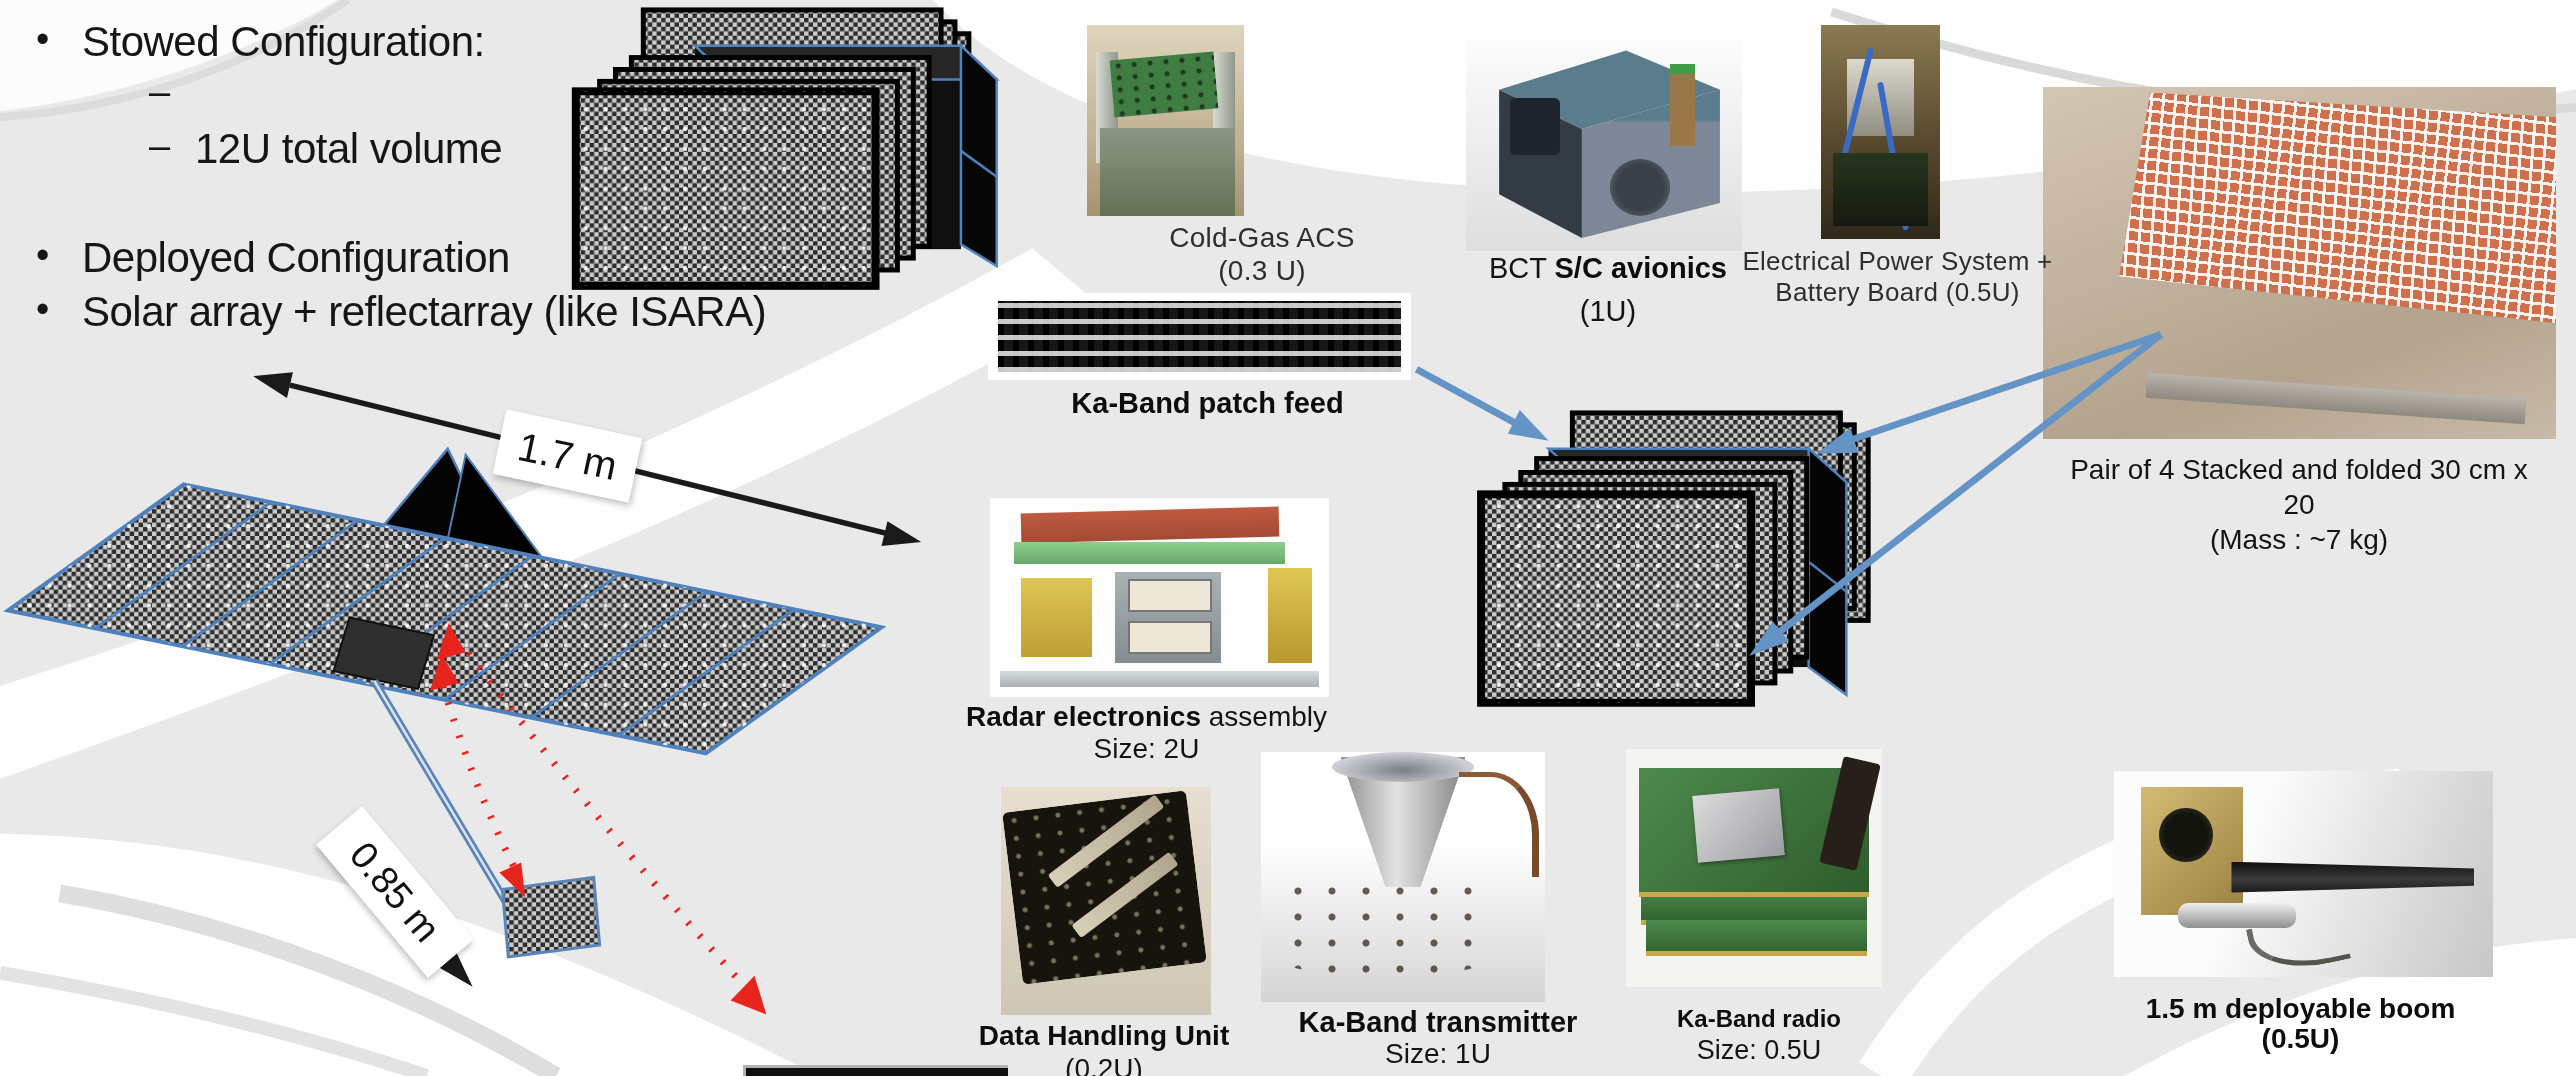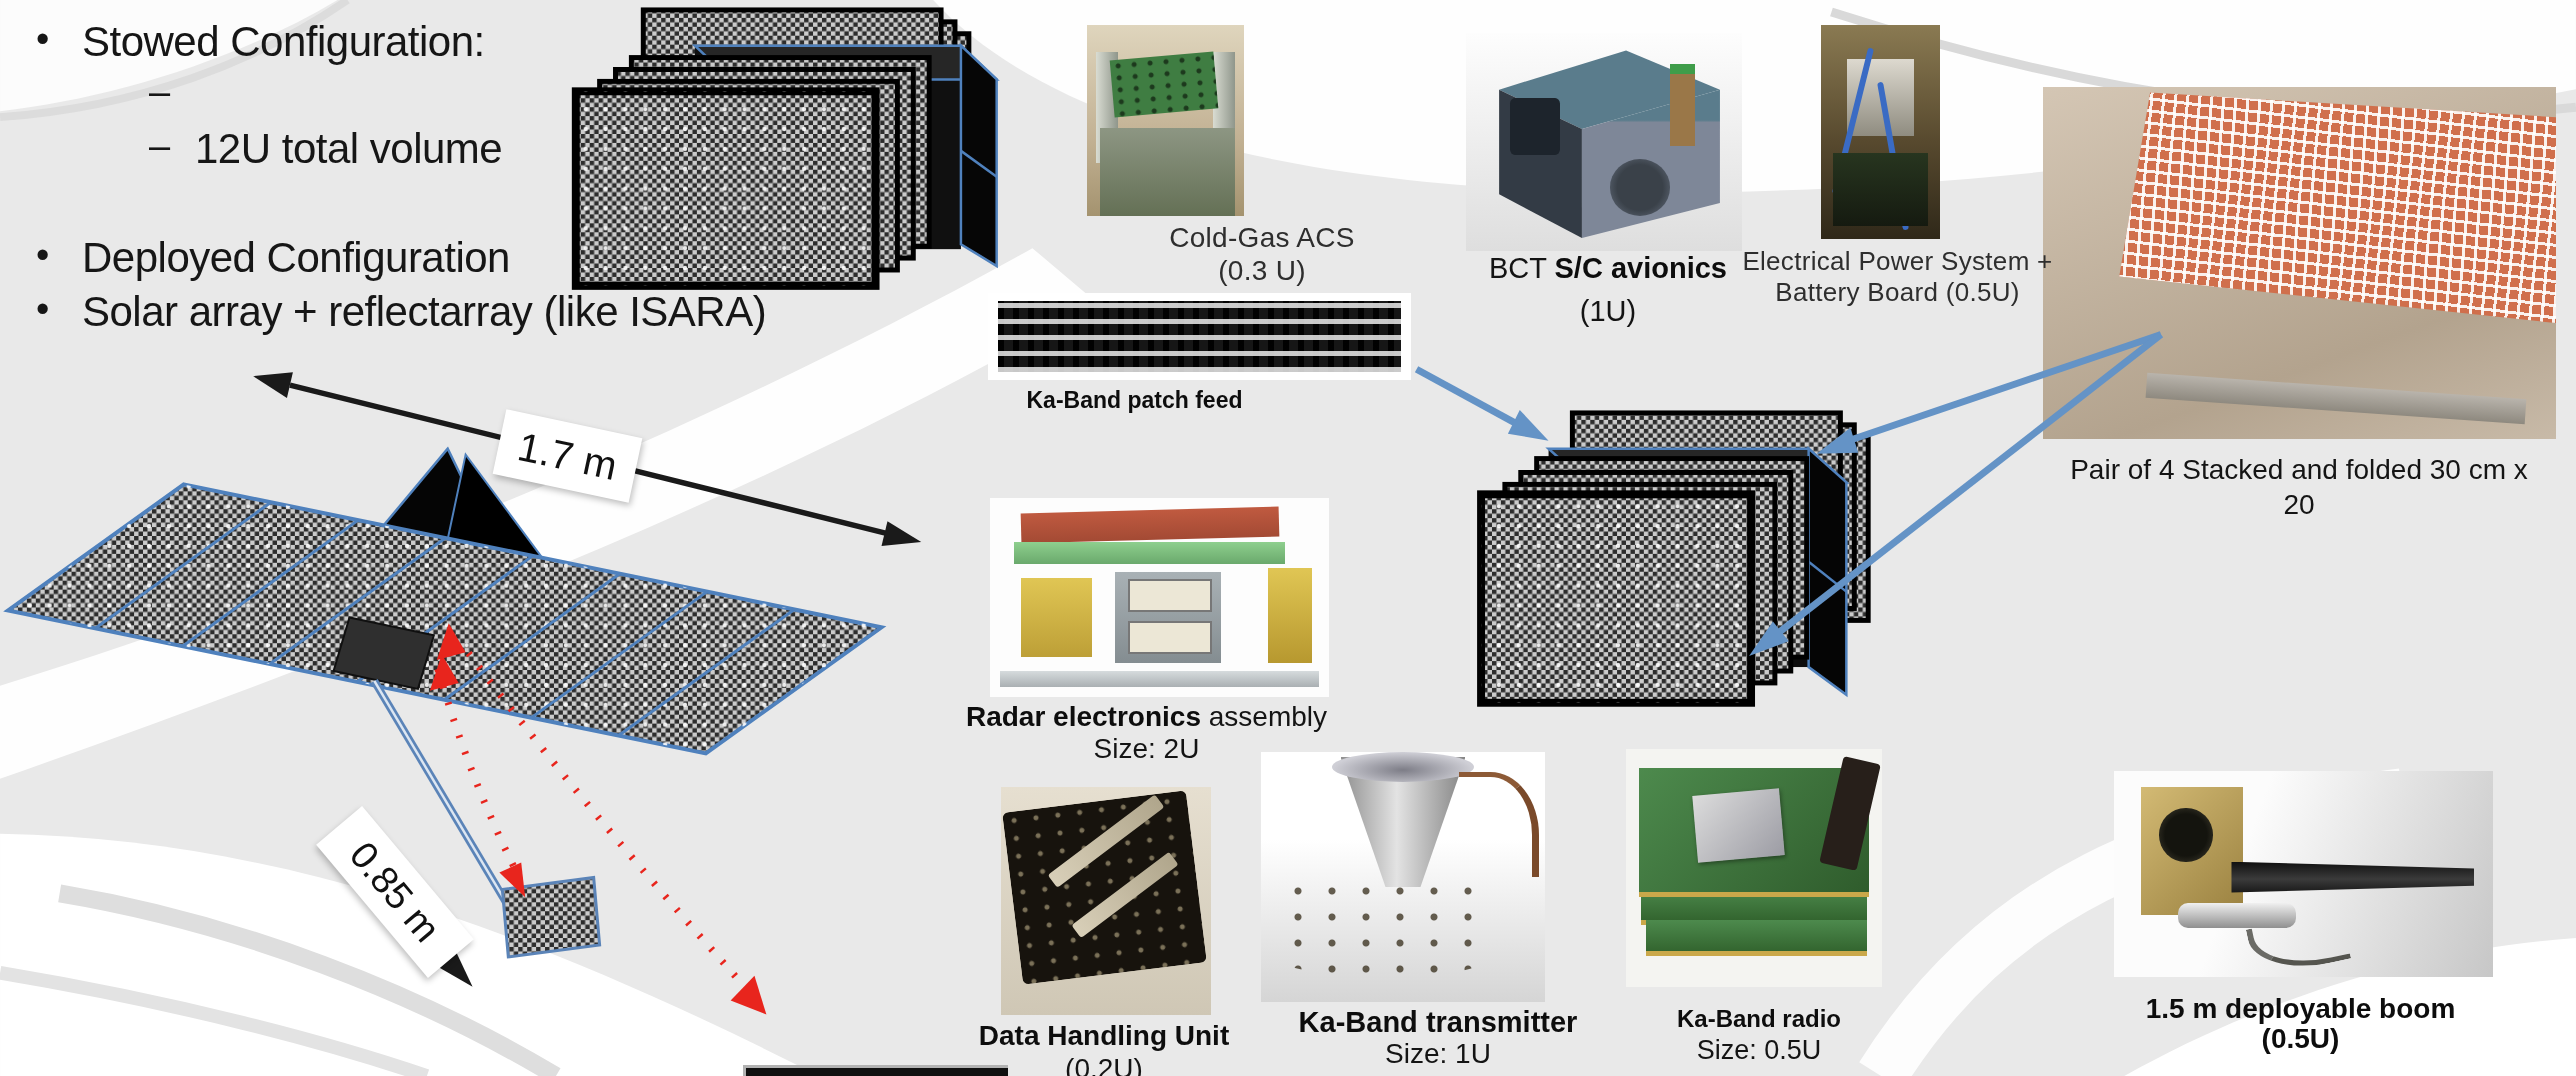--- a/index.html
+++ b/index.html
@@ -304,33 +304,34 @@
     <span>(1U)</span>
   </div>
 
   <div class="txt ctr lbl-light" style="left:1719px;top:246px;width:357px;font-size:26px;">
     <span>Electrical Power System +</span>
   </div>
   <div class="txt ctr lbl-light" style="left:1719px;top:277px;width:357px;font-size:26px;">
     <span>Battery Board (0.5U)</span>
   </div>
 
-  <div class="txt ctr lbl-bold" style="left:961px;top:387px;width:347px;font-size:23px;">
+  <div class="txt ctr lbl-bold" style="left:1034px;top:387px;width:347px;font-size:29px;">
     <span>Ka-Band patch feed</span>
   </div>
 
   <div class="txt ctr" style="left:948px;top:701px;width:397px;font-size:28px;">
     <span class="lbl-bold">Radar electronics</span><span> assembly</span>
   </div>
   <div class="txt ctr" style="left:948px;top:733px;width:397px;font-size:28px;">
     <span>Size: 2U</span>
   </div>
 
   <div class="txt ctr" style="left:2051px;top:452px;width:496px;font-size:28px;line-height:35px;">
     <div>Pair of 4 Stacked and folded 30 cm x 20</div>
+    <div>(Mass : ~7 kg)</div>
   </div>
 
   <div class="txt ctr lbl-bold" style="left:945px;top:1020px;width:318px;font-size:28px;">
     <span>Data Handling Unit</span>
   </div>
   <div class="txt ctr" style="left:945px;top:1053px;width:318px;font-size:28px;">
     <span>(0.2U)</span>
   </div>
 
   <div class="txt ctr lbl-bold" style="left:1279px;top:1006px;width:318px;font-size:29px;">

